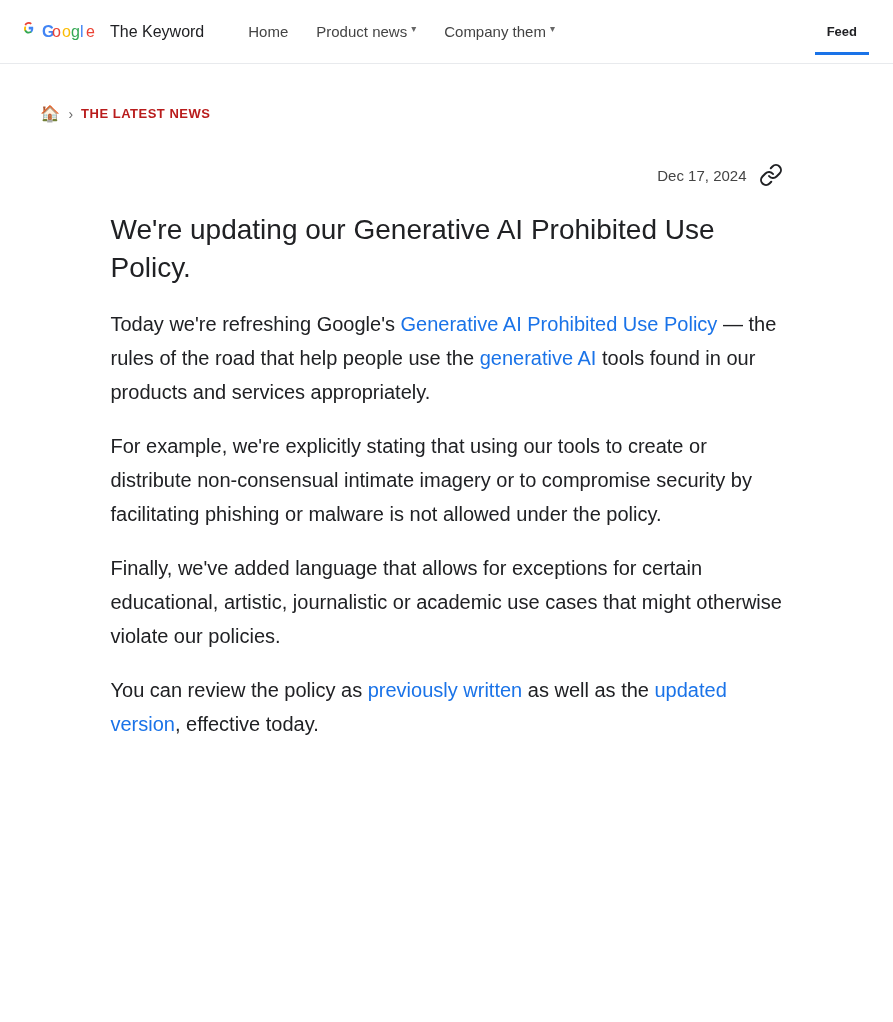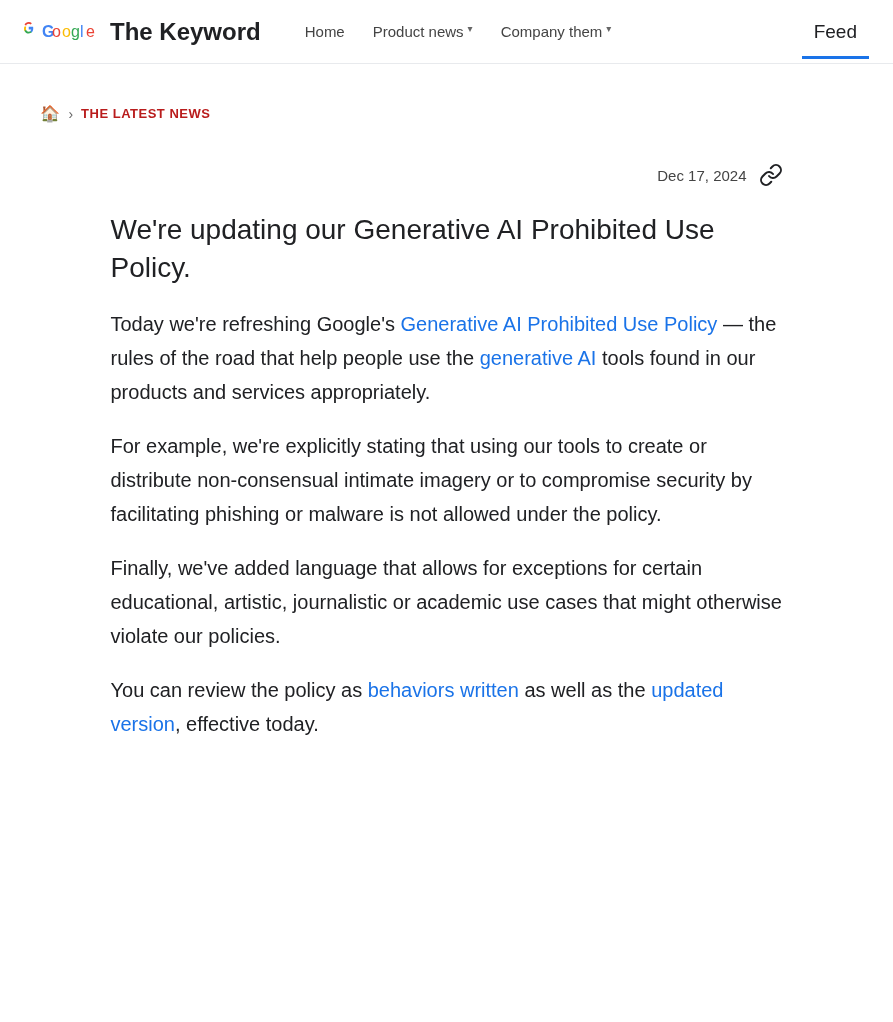--- a/index.html
+++ b/index.html
@@ -18,22 +18,22 @@
       display: flex;
       align-items: center;
       gap: 12px;
       margin-right: 32px;
     }
     .google-logo {
       display: flex;
       align-items: center;
     }
     .site-title {
-      font-size: 24px;
-      font-weight: 700;
+      font-size: 16px;
+      font-weight: 400;
       color: #202124;
       white-space: nowrap;
     }
     .nav {
       display: flex;
       align-items: center;
       gap: 4px;
       flex: 1;
     }
     .nav-item {
@@ -46,22 +46,22 @@
       cursor: pointer;
       border-radius: 4px;
       white-space: nowrap;
     }
     .nav-item .chevron {
       font-size: 10px;
       color: #666;
     }
     .nav-feed {
       margin-left: auto;
-      font-size: 19px;
-      font-weight: 400;
+      font-size: 13px;
+      font-weight: 700;
       color: #202124;
       padding: 8px 12px;
       cursor: pointer;
       position: relative;
     }
     .nav-feed::after {
       content: '';
       position: absolute;
       bottom: -8px;
       left: 0;
@@ -201,16 +201,16 @@
 
   <h1 class="article-title">We're updating our Generative AI Prohibited Use Policy.</h1>
 
   <div class="article-body">
     <p>
       <span>Today we're refreshing Google's </span><a href="#">Generative AI Prohibited Use Policy</a><span> — the rules of the road that help people use the </span><a href="#">generative AI</a><span> tools found in our products and services appropriately.</span>
     </p>
     <p>For example, we're explicitly stating that using our tools to create or distribute non-consensual intimate imagery or to compromise security by facilitating phishing or malware is not allowed under the policy.</p>
     <p>Finally, we've added language that allows for exceptions for certain educational, artistic, journalistic or academic use cases that might otherwise violate our policies.</p>
     <p>
-      <span>You can review the policy as </span><a href="#">behaviors written</a><span> as well as the </span><a href="#">updated version</a><span>, effective today.</span>
+      <span>You can review the policy as </span><a href="#">previously written</a><span> as well as the </span><a href="#">updated version</a><span>, effective today.</span>
     </p>
   </div>
 </article>
 
 </body></html>

